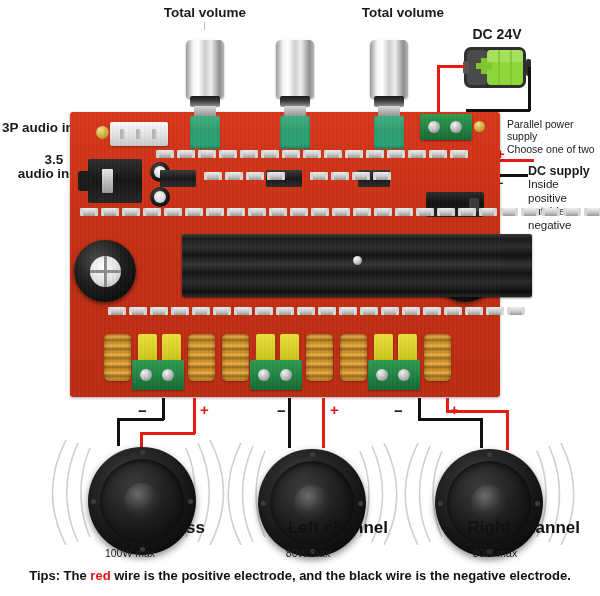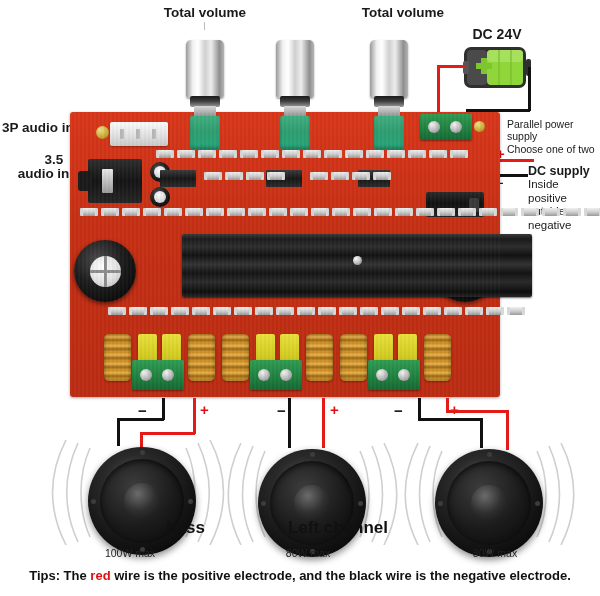--- a/index.html
+++ b/index.html
@@ -538,19 +538,20 @@
     <span class="screwdot" style="left:50%;top:3px;margin-left:-2.5px"></span>
     <span class="screwdot" style="left:3px;top:50%;margin-top:-2.5px"></span>
     <span class="screwdot" style="right:3px;top:50%;margin-top:-2.5px"></span>
     <span class="screwdot" style="left:50%;bottom:3px;margin-left:-2.5px"></span>
   </div>
 
   <div class="spk-name" id="spk-bass-name">bass</div>
   <div class="spk-sub" id="spk-bass-sub">100W max</div>
   <div class="spk-name" id="spk-left-name">Left channel</div>
   <div class="spk-sub" id="spk-left-sub">80W max</div>
+  <div class="spk-name" id="spk-right-name">Right channel</div>
   <div class="spk-sub" id="spk-right-sub">80W max</div>
 
   <div id="tips">
     <span>Tips: The </span><span class="red">red</span><span> wire is the positive electrode, and the black wire is the negative electrode.</span>
   </div>
 
 </div>
 
 </body></html>

